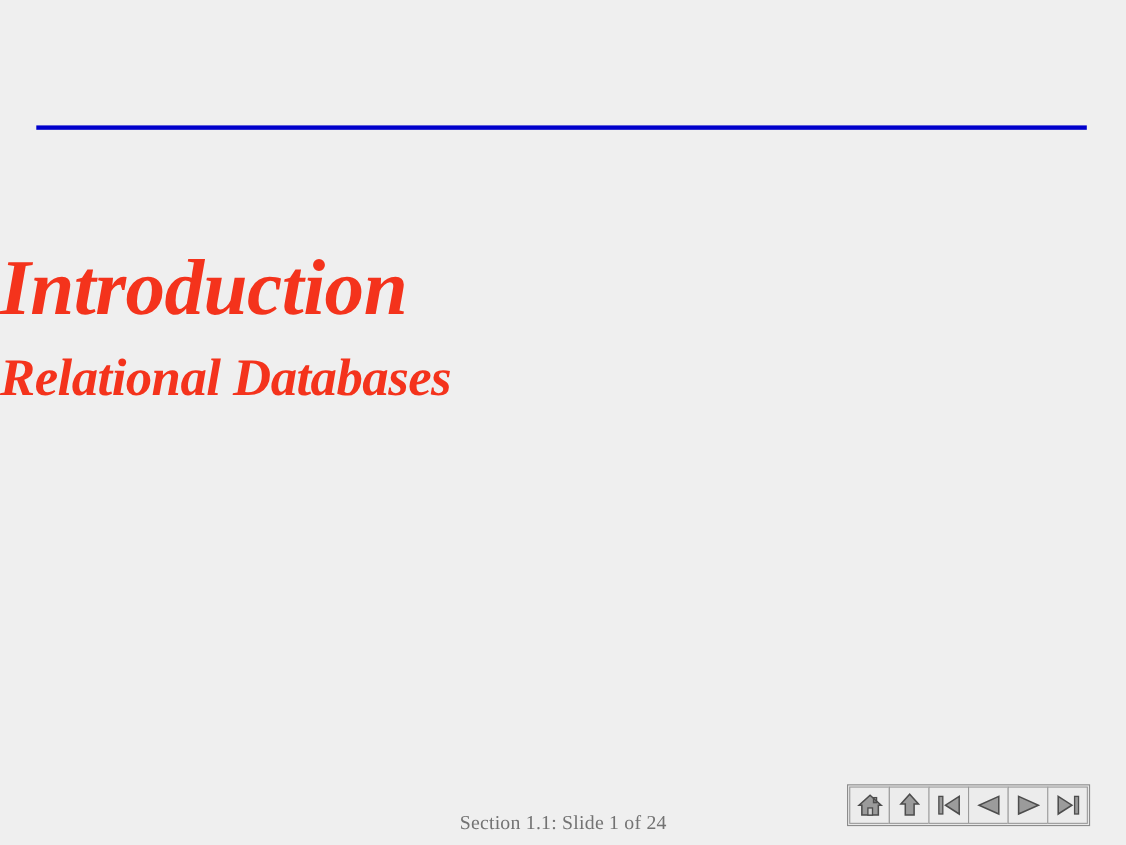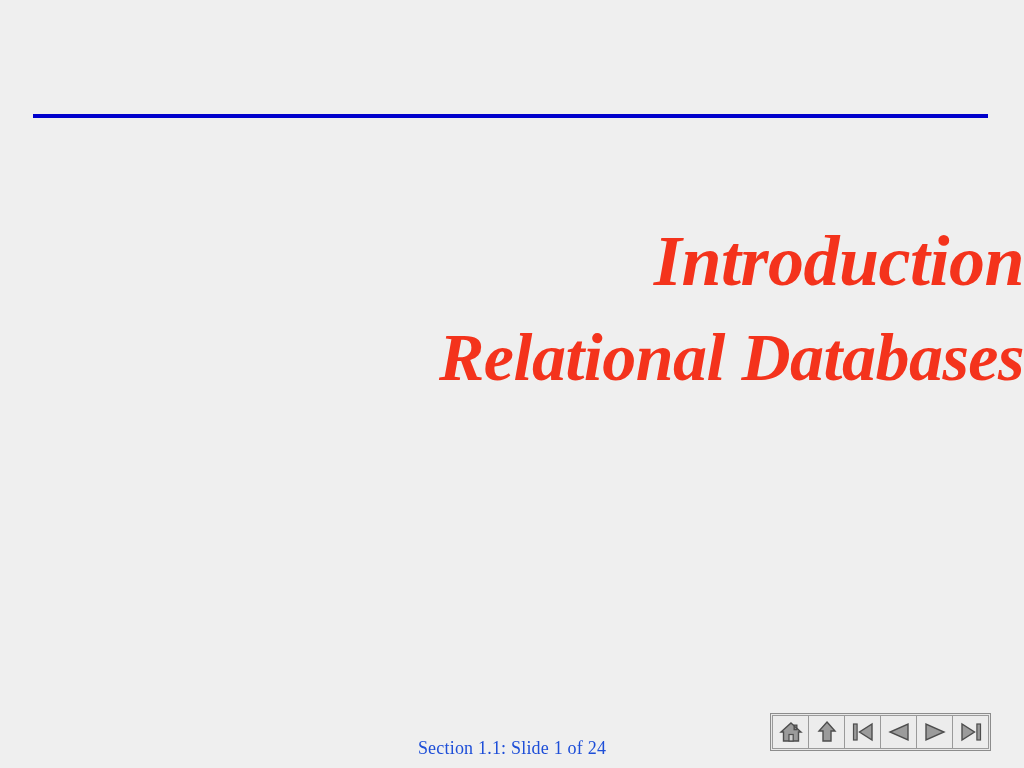--- a/index.html
+++ b/index.html
@@ -30,47 +30,47 @@
     height: 4px;
     background: #0000cc;
   }
 
   
   .title-block {
     position: absolute;
     left: 0;
     top: 212px;
     width: 1024px;
-    text-align: right;
+    text-align: left;
     color: #f4331c;
     font-family: "Liberation Serif", "DejaVu Serif", serif;
     font-weight: bold;
     font-style: italic;
     font-size: 72px;
     line-height: 1.38;
     letter-spacing: -0.5px;
   }
   .title-line {
     display: block;
     white-space: nowrap;
   }
   .title-line.line-2 {
-    font-size: 68px;
+    font-size: 48px;
   }
 
   
   .footer-text {
     position: absolute;
     left: 0;
     top: 738px;
     width: 1024px;
     text-align: center;
     font-family: "Liberation Serif", "DejaVu Serif", serif;
     font-size: 18px;
-    color: #1d4ed8;
+    color: #737373;
     letter-spacing: 0.2px;
   }
 
   
   .navbar {
     position: absolute;
     left: 770px;
     top: 713px;
     display: flex;
     border: 1px solid #8c8c8c;

